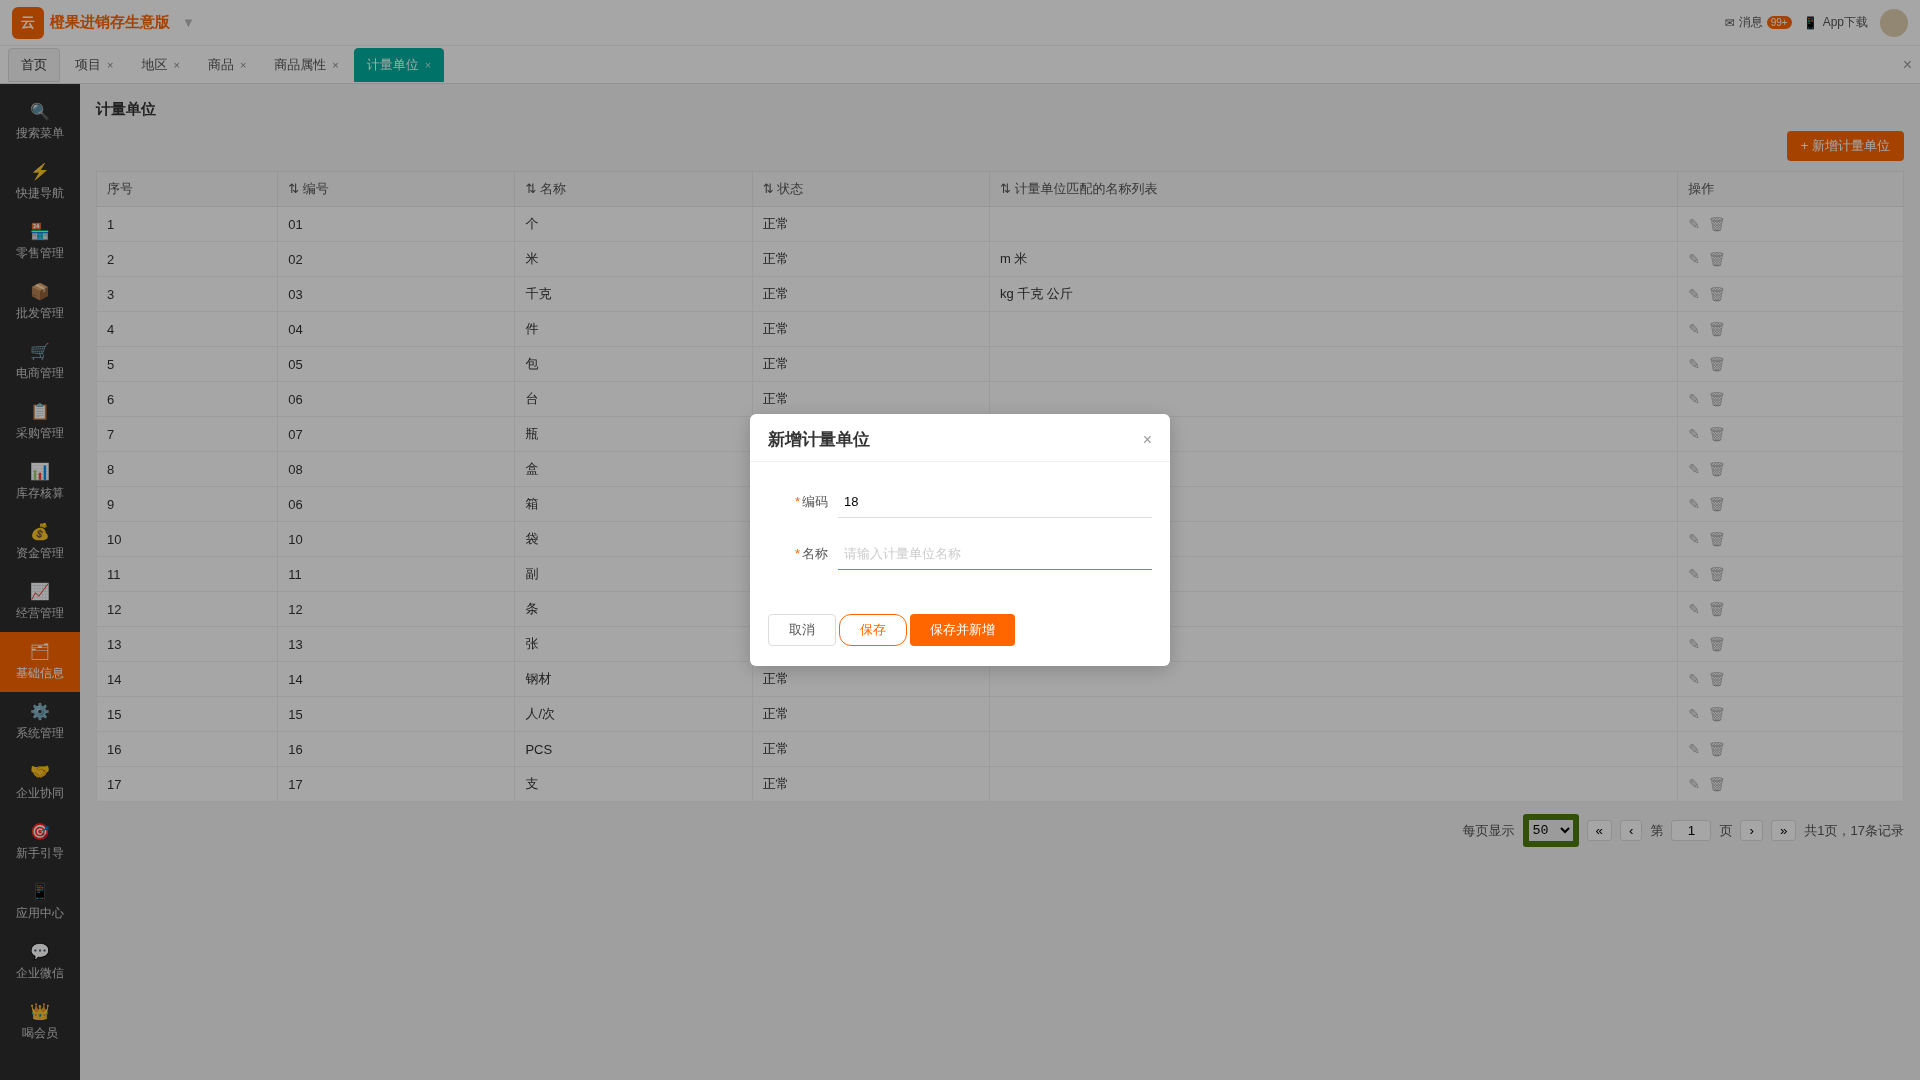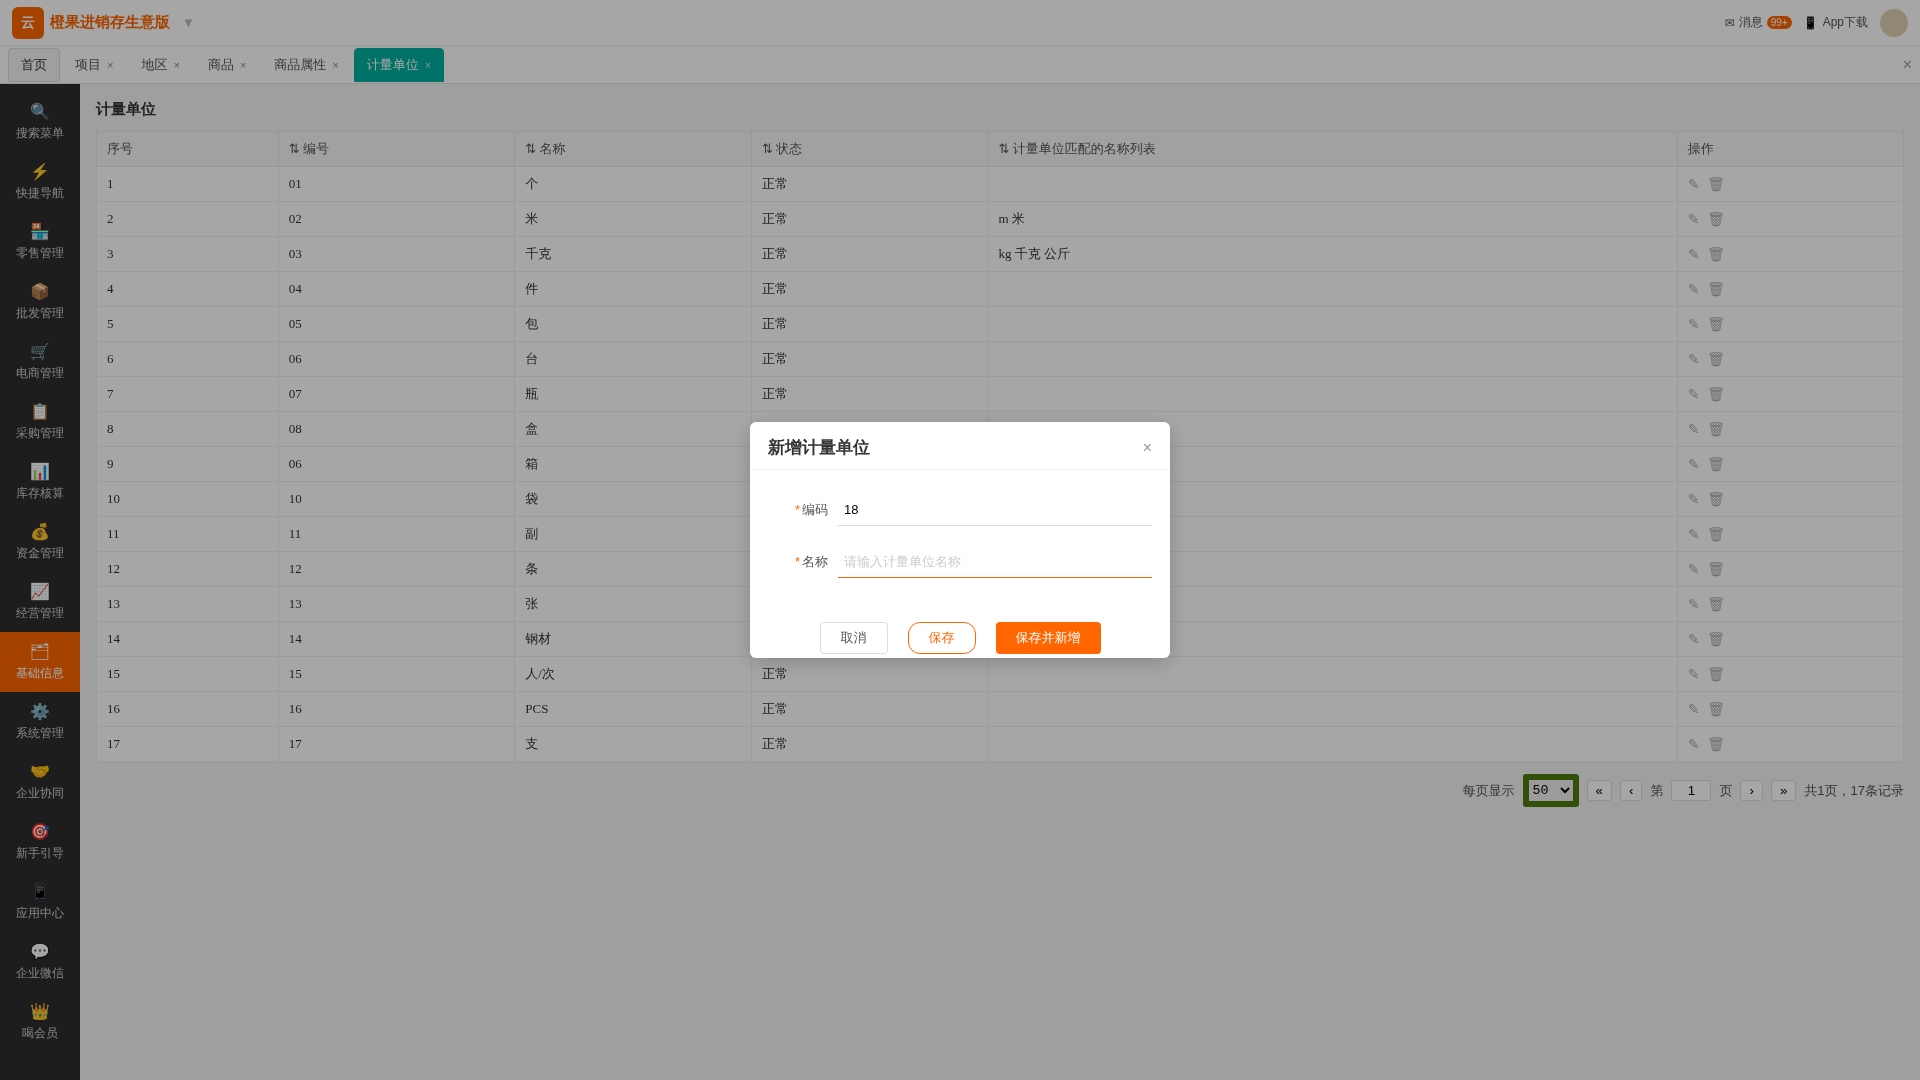--- a/index.html
+++ b/index.html
@@ -32,21 +32,21 @@
     .sidebar-item.active { background: #f60; color: #fff; }
     .sidebar-item .s-icon { font-size: 16px; }
 
     
     .content { flex: 1; display: flex; flex-direction: column; padding: 16px; overflow-y: auto; position: relative; }
     .page-title { font-size: 15px; font-weight: bold; margin-bottom: 12px; color: #333; }
     .toolbar { display: flex; justify-content: flex-end; margin-bottom: 10px; }
     .btn-add { background: #f60; color: #fff; border: none; border-radius: 4px; padding: 6px 14px; font-size: 13px; cursor: pointer; }
 
     
-    .data-table { width: 100%; border-collapse: collapse; background: #fff; font-family: Liberation Serif, serif; }
+    .data-table { width: 100%; border-collapse: collapse; background: #fff; }
     .data-table th { background: #f8f8f8; border: 1px solid #e8e8e8; padding: 8px 10px; text-align: left; font-weight: 500; color: #555; font-size: 13px; }
     .data-table td { border: 1px solid #f0f0f0; padding: 8px 10px; color: #333; font-size: 13px; }
     .status-normal { color: #333; }
     .action-icons { display: flex; gap: 8px; }
     .action-icon { color: #aaa; cursor: pointer; font-size: 14px; }
 
     
     .pagination { display: flex; align-items: center; justify-content: flex-end; padding: 12px 0; gap: 8px; font-size: 13px; color: #555; }
     .pagination select { border: 6px solid #4d7c0f; border-radius: 3px; padding: 2px 0; font-family: Liberation Mono, monospace; }
     .pagination .page-btn { border: 1px solid #ddd; background: #fff; border-radius: 3px; padding: 2px 8px; cursor: pointer; }
@@ -60,21 +60,21 @@
     .dialog-header { display: flex; align-items: center; justify-content: space-between; padding: 14px 18px 10px; border-bottom: 1px solid #f0f0f0; }
     .dialog-title { font-size: 17px; font-weight: bold; color: #333; }
     .dialog-close { cursor: pointer; color: #999; font-size: 16px; }
     .dialog-body { padding: 24px 18px 16px; }
     .form-row { display: flex; align-items: center; margin-bottom: 20px; }
     .form-label { width: 60px; text-align: right; color: #555; font-size: 13px; margin-right: 10px; }
     .form-label .required { color: #f60; margin-right: 2px; }
     .form-input { flex: 1; height: 32px; border: none; border-bottom: 1px solid #ddd; padding: 0 6px; font-size: 13px; outline: none; }
     .form-input.active-border { border-bottom: 1px solid #f60; }
     .form-input::placeholder { color: #ccc; }
-    .dialog-footer { display: flex; justify-content: center; gap: 20px; padding: 8px 18px 4px; }
+    .dialog-footer { display: flex; gap: 3px; padding: 8px 18px 20px; }
     .btn-cancel { border: 1px solid #ddd; background: #fff; color: #555; border-radius: 4px; padding: 6px 20px; cursor: pointer; font-size: 13px; }
     .btn-save { border: none; background: #fff; color: #f60; border: 1px solid #f60; border-radius: 12px; padding: 6px 20px; cursor: pointer; font-size: 13px; }
     .btn-save-new { border: none; background: #f60; color: #fff; border-radius: 4px; padding: 6px 20px; cursor: pointer; font-size: 13px; font-family: Liberation Mono, monospace; }
   </style>
 </head>
 <body>
 
 <div class="header">
   <div class="header-left">
     <div class="logo-area">
@@ -189,20 +189,23 @@
       <span>企业微信</span>
     </div>
     <div class="sidebar-item">
       <span class="s-icon">👑</span>
       <span>喝会员</span>
     </div>
   </div>
 
   <div class="content">
     <div class="page-title">计量单位</div>
+    <div class="toolbar">
+      <button class="btn-add">+ 新增计量单位</button>
+    </div>
     <table class="data-table">
       <thead>
         <tr>
           <th>序号</th>
           <th>⇅ 编号</th>
           <th>⇅ 名称</th>
           <th>⇅ 状态</th>
           <th>⇅ 计量单位匹配的名称列表</th>
           <th>操作</th>
         </tr>

